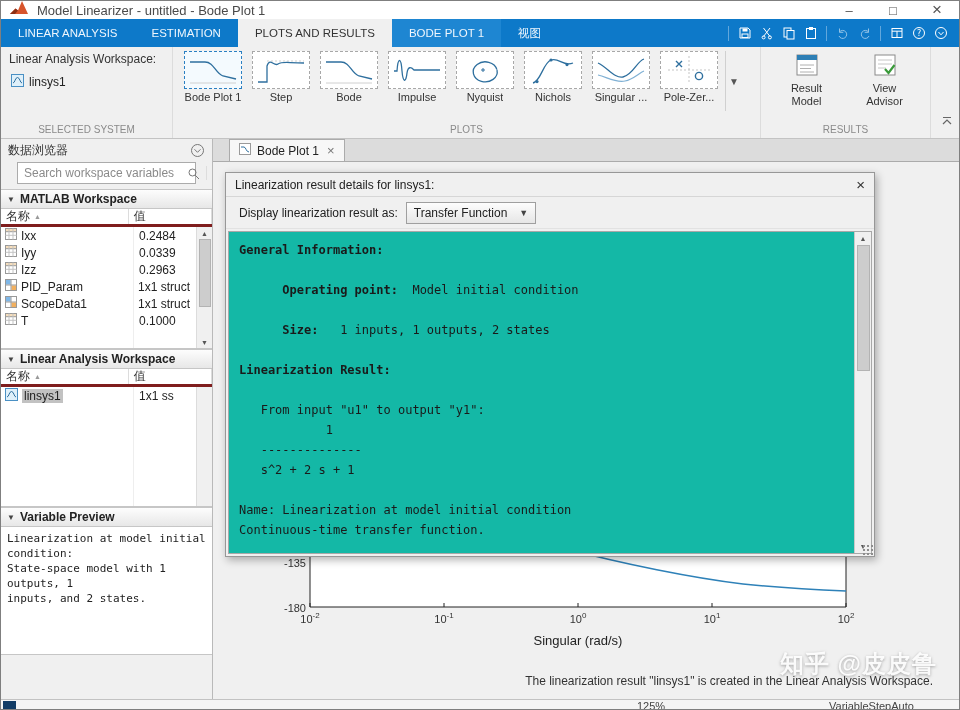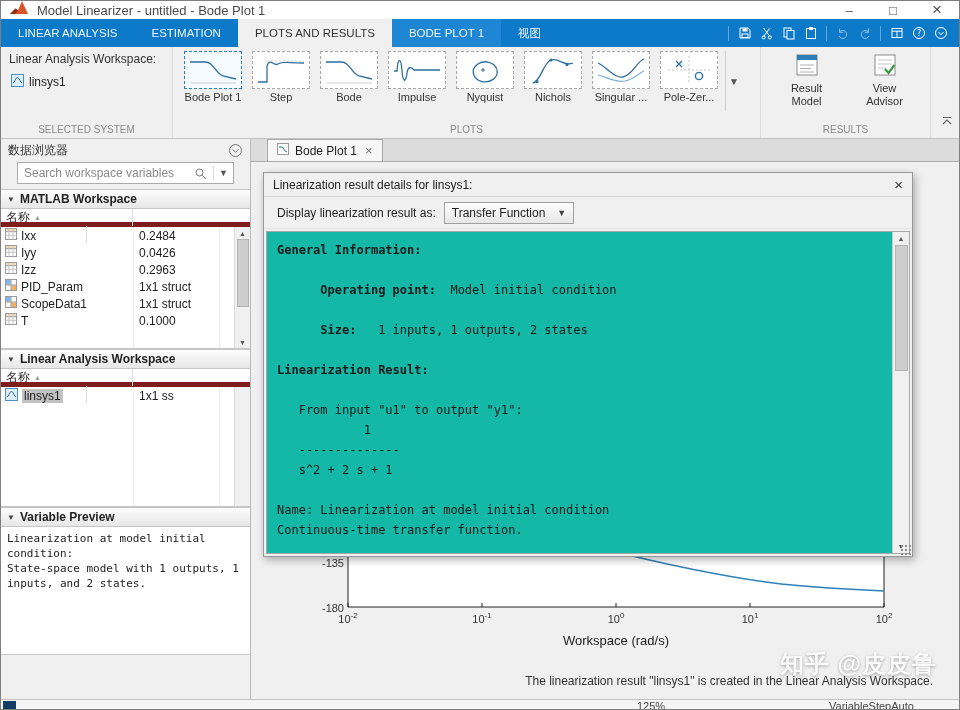--- a/index.html
+++ b/index.html
@@ -39,35 +39,35 @@
   .g-drop{width:17px;height:60px;margin-left:2px;border-left:1px solid #d0d0d0;display:flex;align-items:center;justify-content:center;color:#555;font-size:10px;}
   .sec-results{width:170px;}
   #results-buttons{display:flex;justify-content:center;gap:6px;padding-top:5px;}
   .res-btn{width:72px;display:flex;flex-direction:column;align-items:center;}
   .res-btn .lbl{font-size:11px;line-height:13px;color:#333;text-align:center;}
   .ts-fill{flex:1;position:relative;border-right:none;}
   .collapse-btn{position:absolute;right:6px;bottom:8px;}
   
   .body{display:flex;height:560px;}
   
-  .sidebar{width:250px;background:#f0f0f0;border-right:1px solid #b9b9b9;display:flex;flex-direction:column;flex:none;}
+  .sidebar{width:212px;background:#f0f0f0;border-right:1px solid #b9b9b9;display:flex;flex-direction:column;flex:none;}
   .sb-header{height:22px;display:flex;align-items:center;padding:0 7px;font-size:12px;color:#333;}
   .sb-menu{margin-left:auto;display:flex;align-items:center;}
   .search-row{padding:1px 16px 5px;}
   .search-box{height:22px;background:#fff;border:1px solid #ababab;display:flex;align-items:center;}
   .search-box input{flex:1;border:none;outline:none;background:transparent;font-size:12px;color:#333;padding:0 6px;
     font-family:"Liberation Sans",sans-serif;}
   .search-box input::placeholder{color:#8a8a8a;}
   .sb-caret{font-size:9px;color:#555;padding:0 5px;border-left:1px solid #ddd;margin-left:4px;height:14px;display:flex;align-items:center;}
   .mag{padding:0 2px;display:flex;align-items:center;}
   .sec-header{height:20px;background:linear-gradient(#fdfdfd,#e7e7e7);border-top:1px solid #c6c6c6;border-bottom:1px solid #c6c6c6;
     display:flex;align-items:center;gap:5px;padding:0 6px;font-size:12px;font-weight:bold;color:#222;}
   .tri{font-size:8px;color:#444;}
   .ws-table{background:#fff;border-bottom:1px solid #c6c6c6;position:relative;}
-  .tbl-head{height:18px;display:flex;font-size:12px;color:#333;border-bottom:5px solid #7f1d1d;flex-direction:column;}
+  .tbl-head{height:18px;display:flex;font-size:12px;color:#333;border-bottom:3px solid #7f1d1d;}
   .col-name{width:132px;padding:0 5px;display:flex;align-items:center;gap:4px;border-right:1px solid #dcdcdc;}
   .sort{font-size:7px;color:#999;}
   .col-val{width:86px;padding:0 5px;display:flex;align-items:center;border-right:1px solid #dcdcdc;}
   .rows{position:absolute;top:18px;left:0;right:16px;bottom:0;overflow:hidden;}
   .rows .vline1,.rows .vline2{position:absolute;top:0;bottom:0;width:1px;background:#eee;}
   .vline1{left:132px;} .vline2{left:218px;}
   .ws-row{height:17px;display:flex;align-items:center;font-size:12px;color:#222;}
   .cell-name{width:132px;padding:0 4px;display:flex;align-items:center;gap:4px;overflow:hidden;white-space:nowrap;}
   .cell-val{padding:0 6px;white-space:nowrap;}
   .nm.sel{background:#c2c2c2;padding:0 2px;}
@@ -398,21 +398,21 @@
             </div>
             <div class="ws-row">
               <div class="cell-name">
                 <span><svg width="12" height="12" viewBox="0 0 12 12">
                     <rect x="0.5" y="0.5" width="11" height="11" fill="#fff" stroke="#999"></rect>
                     <rect x="0.5" y="0.5" width="11" height="3.2" fill="#f6debc" stroke="#999"></rect>
                     <path d="M0.5 7.3 h11 M4 0.5 v11 M8 0.5 v11" stroke="#c3c3c3" fill="none"></path>
                   </svg></span>
                 <span class="nm">Iyy</span>
               </div>
-              <div class="cell-val">0.0426</div>
+              <div class="cell-val">0.0339</div>
             </div>
             <div class="ws-row">
               <div class="cell-name">
                 <span><svg width="12" height="12" viewBox="0 0 12 12">
                     <rect x="0.5" y="0.5" width="11" height="11" fill="#fff" stroke="#999"></rect>
                     <rect x="0.5" y="0.5" width="11" height="3.2" fill="#f6debc" stroke="#999"></rect>
                     <path d="M0.5 7.3 h11 M4 0.5 v11 M8 0.5 v11" stroke="#c3c3c3" fill="none"></path>
                   </svg></span>
                 <span class="nm">Izz</span>
               </div>
@@ -530,21 +530,21 @@
               <span class="ytick" style="left: 0px; top: 17px;">-135</span>
               <span class="ytick" style="left: 0px; top: 62px;">-180</span>
             </div>
           <div id="xticks">
               <span class="xtick" style="left: 25px;"><span>10</span><sup>-2</sup></span>
               <span class="xtick" style="left: 159px;"><span>10</span><sup>-1</sup></span>
               <span class="xtick" style="left: 293px;"><span>10</span><sup>0</sup></span>
               <span class="xtick" style="left: 427px;"><span>10</span><sup>1</sup></span>
               <span class="xtick" style="left: 561px;"><span>10</span><sup>2</sup></span>
             </div>
-          <div class="xlabel">Workspace  (rad/s)</div>
+          <div class="xlabel">Singular  (rad/s)</div>
         </div>
 
         <div class="status-msg">The linearization result "linsys1" is created in the Linear Analysis Workspace.</div>
         <div class="watermark">知乎 @皮皮鲁</div>
 
         <div class="dialog">
           <div class="dlg-titlebar">
             <span>Linearization result details for linsys1:</span>
             <span class="dlg-x">×</span>
           </div>

